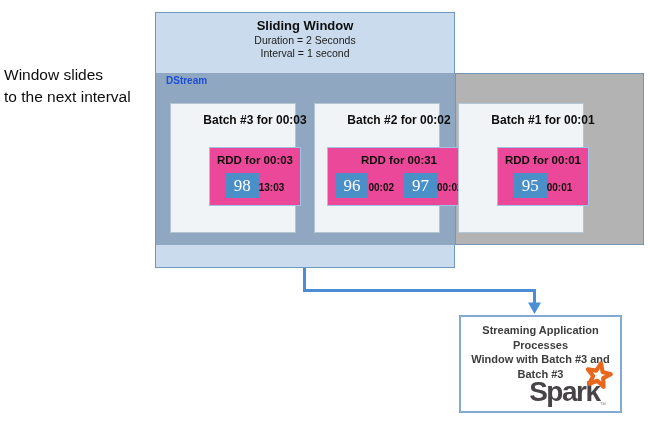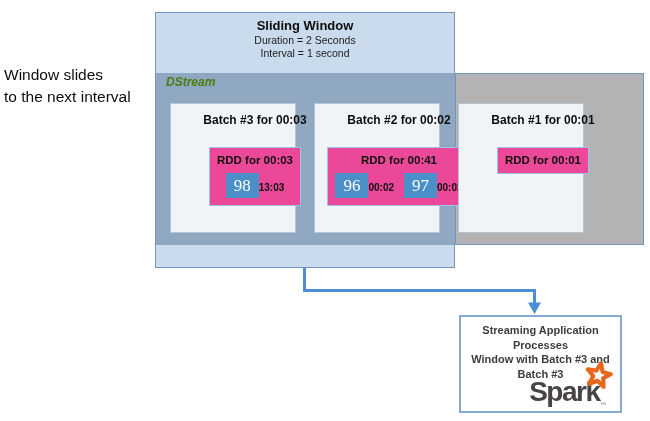--- a/index.html
+++ b/index.html
@@ -24,21 +24,21 @@
   .dstream-box {
     left:155px; top:73px; width:489px; height:172px;
     background:#b3b3b3; border:1.5px solid #7296bc; z-index:2;
   }
   
   .overlap {
     left:155px; top:73px; width:301px; height:172px;
     background:#8fa7c0; border-left:1.5px solid #7296bc; border-right:1.5px solid #7296bc;
     z-index:3;
   }
-  .dstream-label { left:166px; top:75px; font-size:12px; font-weight:700; color:#4d7c0f; z-index:5;font-style:italic; }
+  .dstream-label { left:166px; top:75px; font-size:10px; font-weight:700; color:#1d4ed8; z-index:5; }
 
   
   .batch {
     top:103px; width:126px; height:130px;
     background:#f1f4f7; border:1px solid #b3c4d2; z-index:4;
     display:flex; flex-direction:column; align-items:center;padding-left:44px;
   }
   .batch-b3 { left:170px; }
   .batch-b2 { left:314px; }
   .batch-b1 { left:458px; }
@@ -102,38 +102,44 @@
           <div class="chip">98</div>
           <div class="chip-time">13:03</div>
         </div>
       </div>
     </div>
   </div>
 
   <div class="abs batch batch-b2">
     <div class="batch-label">Batch #2 for 00:02</div>
     <div class="rdd">
-      <div class="rdd-label">RDD for 00:41</div>
+      <div class="rdd-label">RDD for 00:31</div>
       <div class="chips">
         <div class="chip-col">
           <div class="chip">96</div>
           <div class="chip-time">00:02</div>
         </div>
         <div class="chip-col">
           <div class="chip">97</div>
           <div class="chip-time">00:02</div>
         </div>
       </div>
     </div>
   </div>
 
   <div class="abs batch batch-b1">
     <div class="batch-label">Batch #1 for 00:01</div>
     <div class="rdd">
       <div class="rdd-label">RDD for 00:01</div>
+      <div class="chips">
+        <div class="chip-col">
+          <div class="chip">95</div>
+          <div class="chip-time">00:01</div>
+        </div>
+      </div>
     </div>
   </div>
 
   <svg class="abs arrow-svg" viewBox="0 0 650 421" xmlns="http://www.w3.org/2000/svg">
     <polyline points="304.5,268 304.5,290.5 534.5,290.5 534.5,304" fill="none" stroke="#4b8dd6" stroke-width="3"></polyline>
     <polygon points="534.5,314 528,302.5 541,302.5" fill="#4b8dd6"></polygon>
   </svg>
 
   <div class="abs result-box">
     <div class="result-line">Streaming Application</div>

